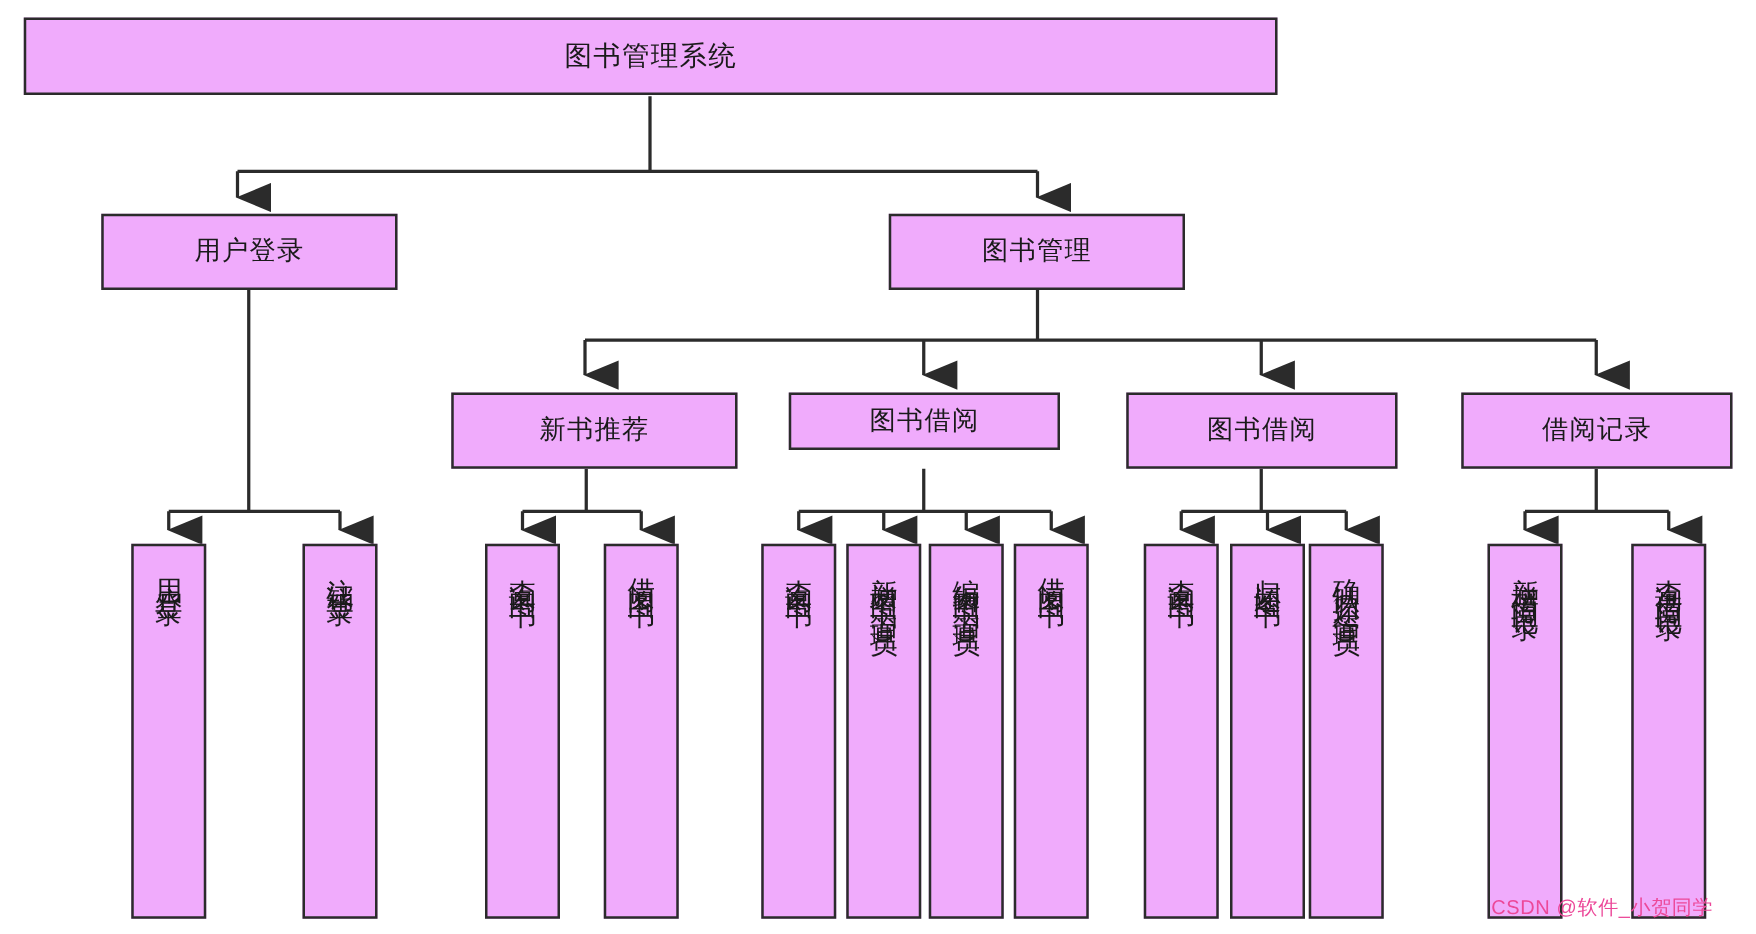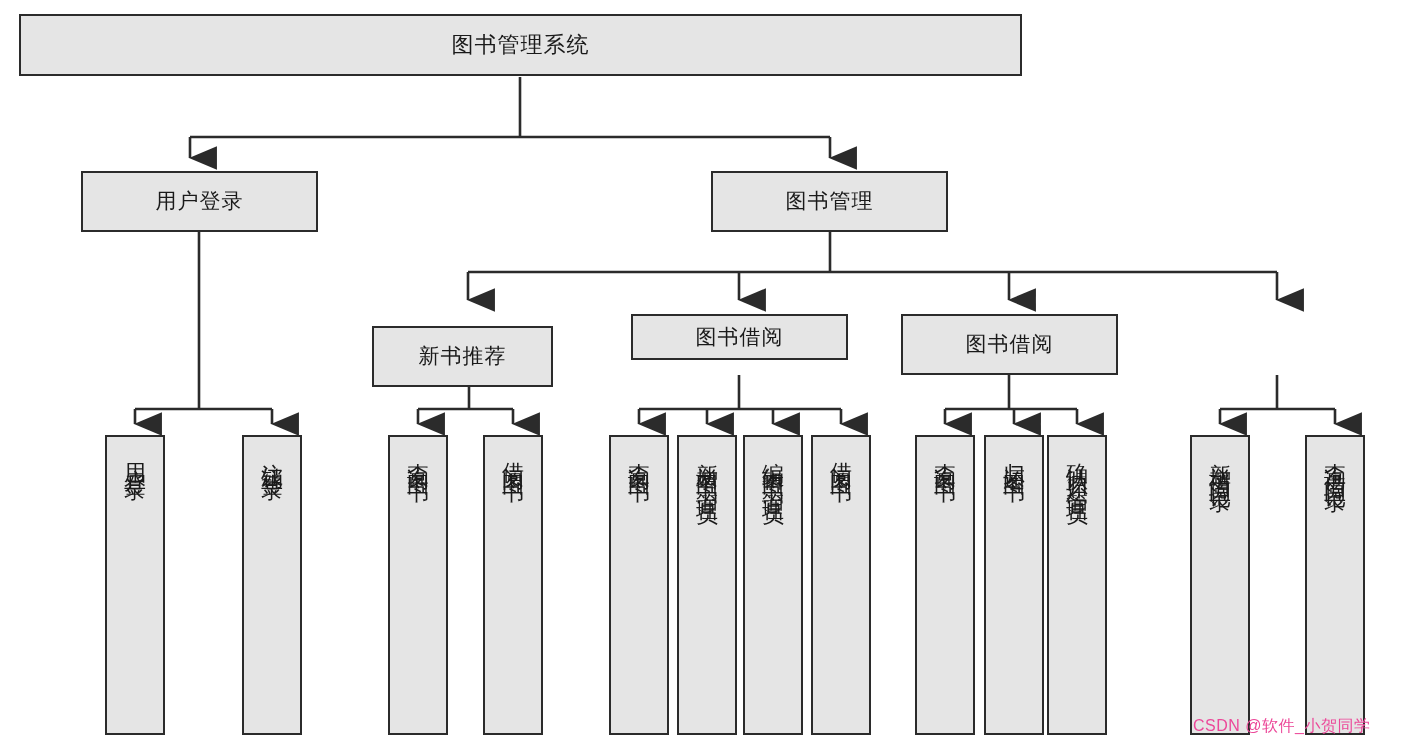--- a/index.html
+++ b/index.html
@@ -8,21 +8,21 @@
     background:#ffffff;
     font-family:"Liberation Sans","DejaVu Sans",sans-serif;
     overflow:hidden;
   }
   #stage{position:relative;width:1405px;height:747px;}
   #wires{position:absolute;left:0;top:0;width:1405px;height:747px;}
 
   .node{
     position:absolute;
     box-sizing:border-box;
-    background:#e5e5e5;
+    background:#f0abfc;
     border:2px solid #2b2b2b;
     display:flex;
     align-items:center;
     justify-content:center;
     color:#1a1a1a;
     z-index:2;
   }
   .node .lbl{
     display:block;
     text-align:center;
@@ -115,28 +115,31 @@
     <span class="lbl">图书管理系统</span>
   </div>
 
   <div class="node h-node" style="left:81px;top:171px;width:237px;height:61px;">
     <span class="lbl">用户登录</span>
   </div>
   <div class="node h-node" style="left:711px;top:171px;width:237px;height:61px;">
     <span class="lbl">图书管理</span>
   </div>
 
-  <div class="node h-node" style="left:361px;top:326px;width:181px;height:61px;margin-left:11px;">
+  <div class="node h-node" style="left:361px;top:314px;width:229px;height:61px;">
     <span class="lbl">新书推荐</span>
   </div>
   <div class="node h-node" style="left:631px;top:314px;width:217px;height:46px;">
     <span class="lbl">图书借阅</span>
   </div>
   <div class="node h-node" style="left:901px;top:314px;width:217px;height:61px;">
     <span class="lbl">图书借阅</span>
+  </div>
+  <div class="node h-node" style="left:1169px;top:314px;width:217px;height:61px;">
+    <span class="lbl">借阅记录</span>
   </div>
 
   <div class="node v-node" style="left:105px;top:435px;width:60px;height:300px;">
     <span class="lbl">用户登录</span>
   </div>
   <div class="node v-node" style="left:242px;top:435px;width:60px;height:300px;">
     <span class="lbl">注销登录</span>
   </div>
 
   <div class="node v-node" style="left:388px;top:435px;width:60px;height:300px;">

